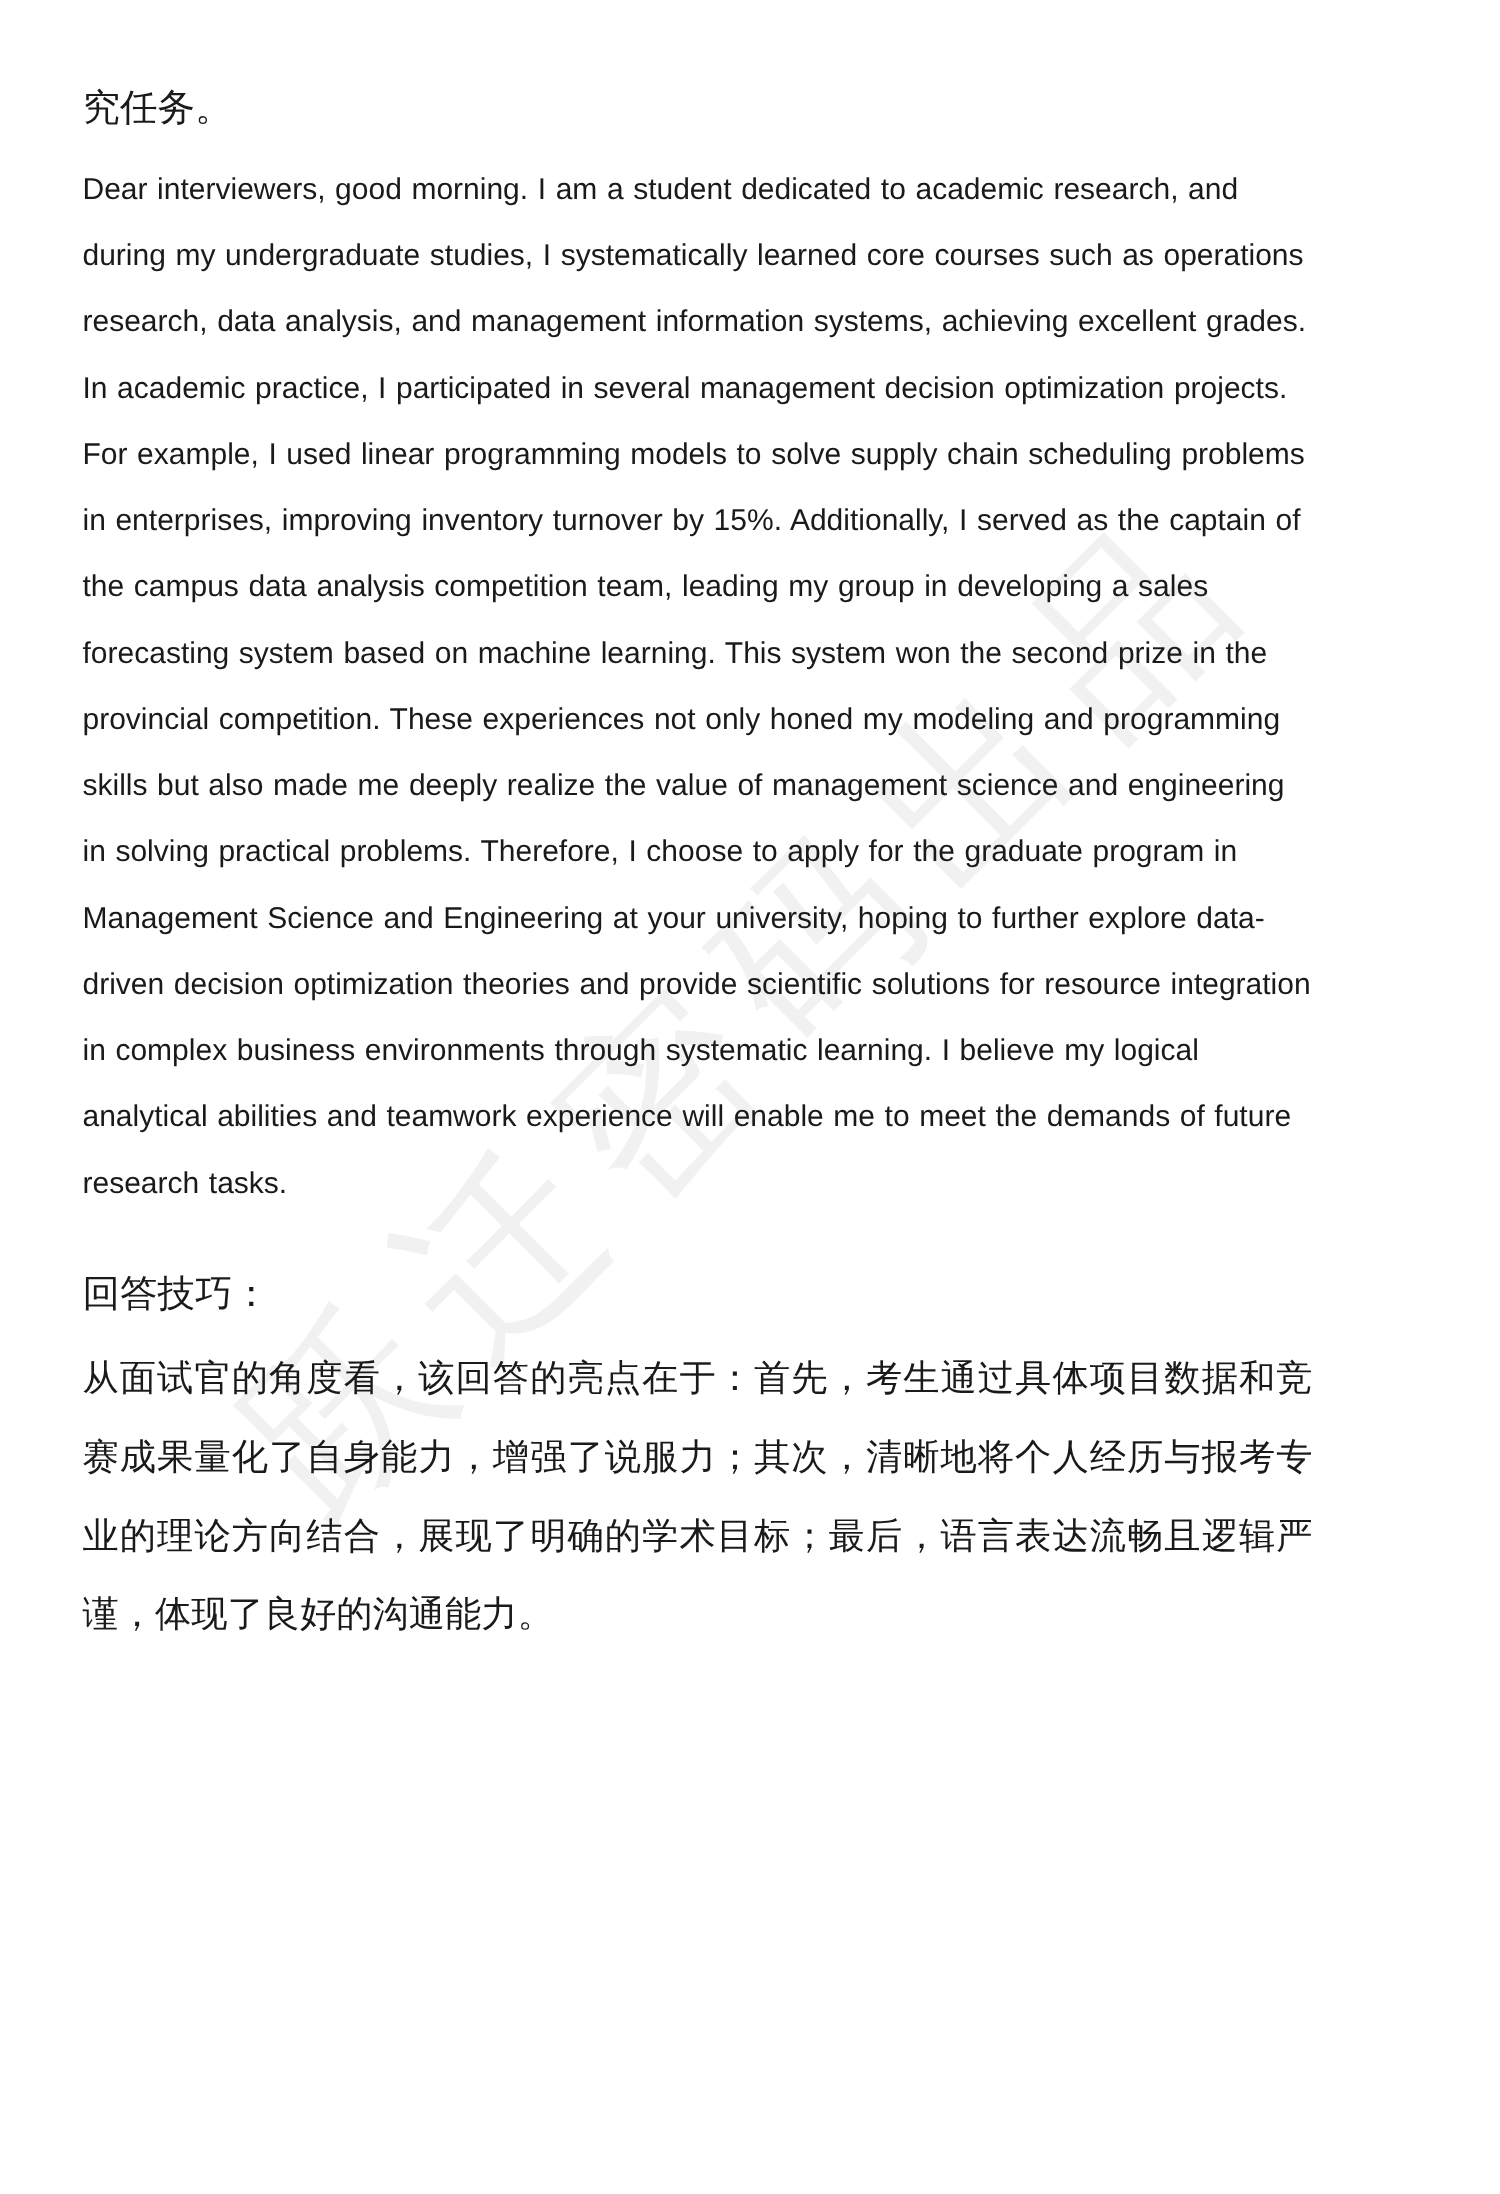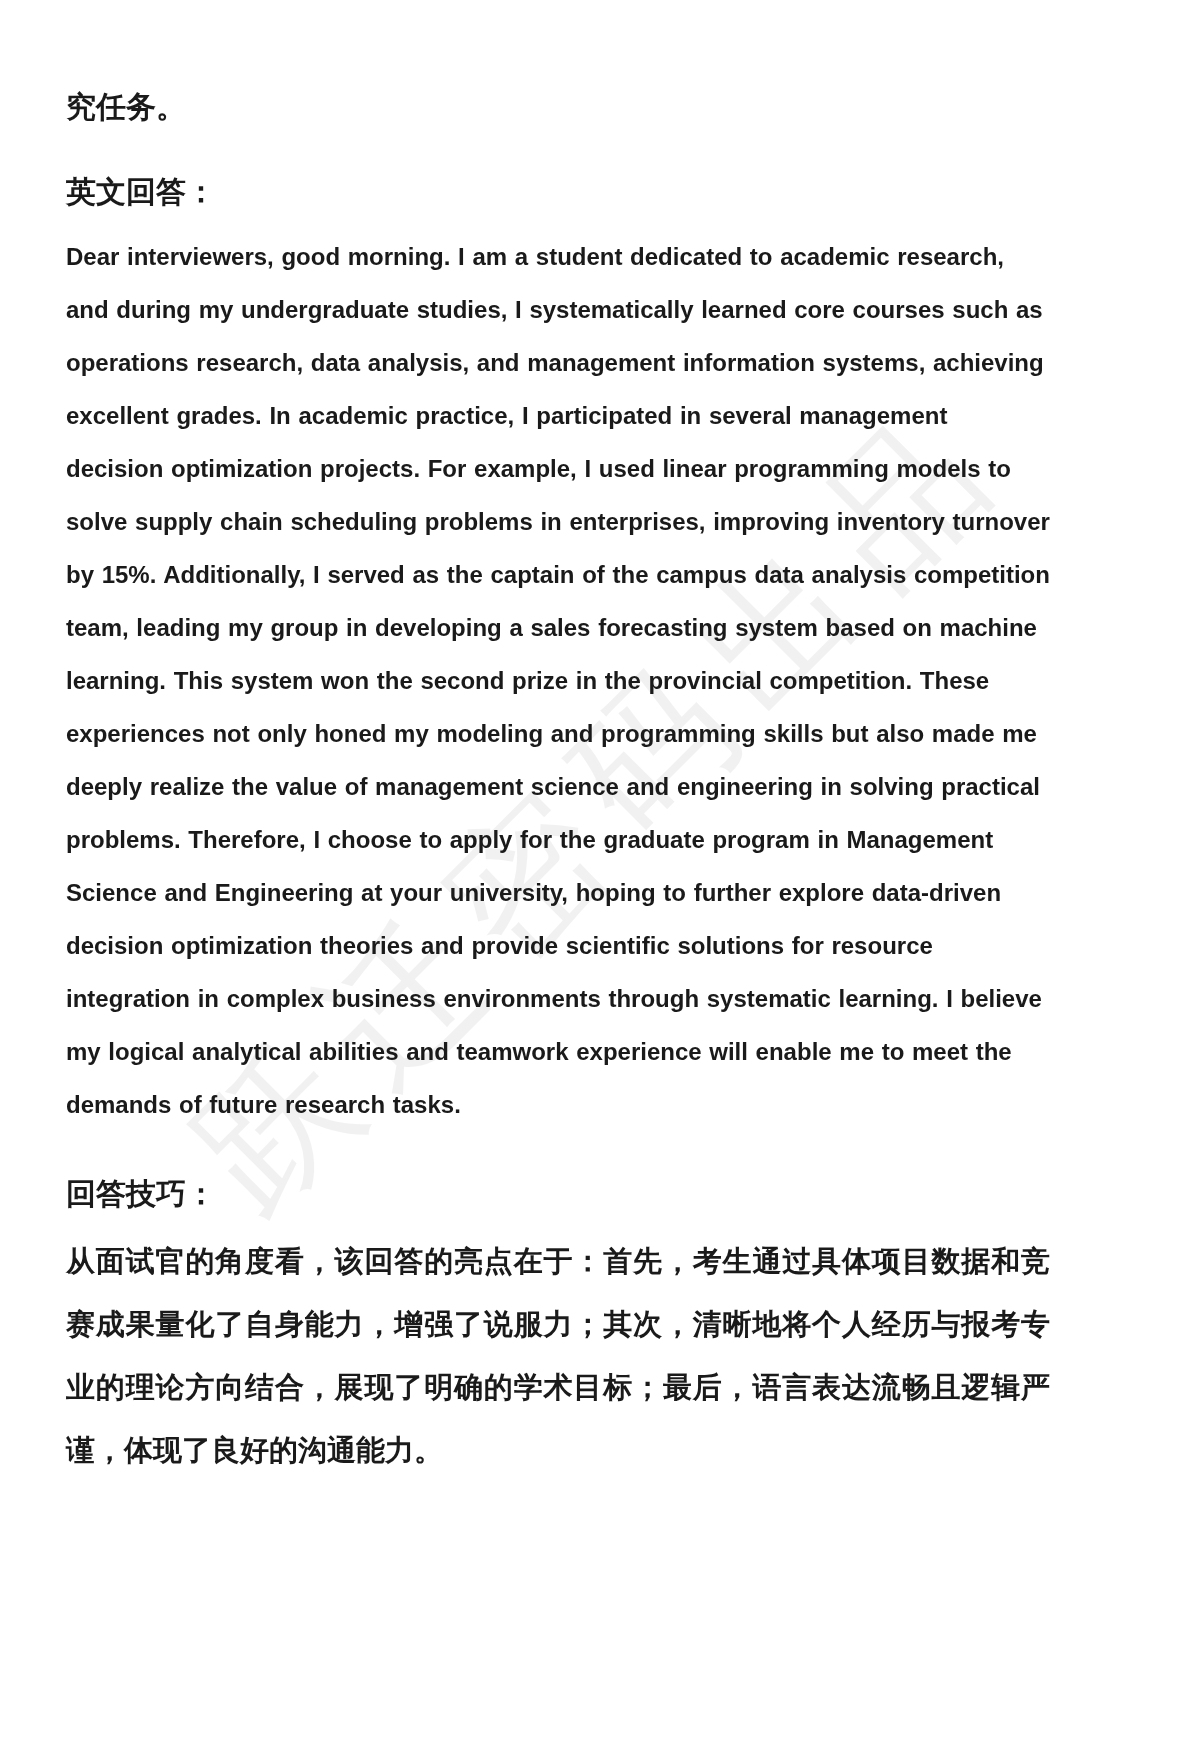--- a/index.html
+++ b/index.html
@@ -15,22 +15,21 @@
     margin: 0 auto;
     background: #ffffff;
     overflow: hidden;
     font-family: "Liberation Sans", "DejaVu Sans", sans-serif;
     color: #1a1a1a;
   }
 
   .content {
     position: relative;
     z-index: 2;
-    padding: 84px 150px 0 66px;
-    font-weight: bold;
+    padding: 64px 150px 0 66px;
   }
 
   .fragment-line {
     font-size: 30px;
     line-height: 1.5;
     color: #1a1a1a;
   }
 
   .section-label {
     font-size: 30px;
@@ -86,21 +85,20 @@
 <body>
 
 <div class="page">
 
   <div class="watermark">跃迁密码出品</div>
 
   <div class="content">
 
     <div class="fragment-line">究任务。</div>
 
-    <div class="section-label">英文回答：</div>
 
     <div class="english-paragraph">Dear interviewers, good morning. I am a student dedicated to academic research, and during my undergraduate studies, I systematically learned core courses such as operations research, data analysis, and management information systems, achieving excellent grades. In academic practice, I participated in several management decision optimization projects. For example, I used linear programming models to solve supply chain scheduling problems in enterprises, improving inventory turnover by 15%. Additionally, I served as the captain of the campus data analysis competition team, leading my group in developing a sales forecasting system based on machine learning. This system won the second prize in the provincial competition. These experiences not only honed my modeling and programming skills but also made me deeply realize the value of management science and engineering in solving practical problems. Therefore, I choose to apply for the graduate program in Management Science and Engineering at your university, hoping to further explore data-driven decision optimization theories and provide scientific solutions for resource integration in complex business environments through systematic learning. I believe my logical analytical abilities and teamwork experience will enable me to meet the demands of future research tasks.</div>
 
     <div class="section-label">回答技巧：</div>
 
     <div class="tips-paragraph">从面试官的角度看，该回答的亮点在于：首先，考生通过具体项目数据和竞赛成果量化了自身能力，增强了说服力；其次，清晰地将个人经历与报考专业的理论方向结合，展现了明确的学术目标；最后，语言表达流畅且逻辑严谨，体现了良好的沟通能力。</div>
 
   </div>
 
 

